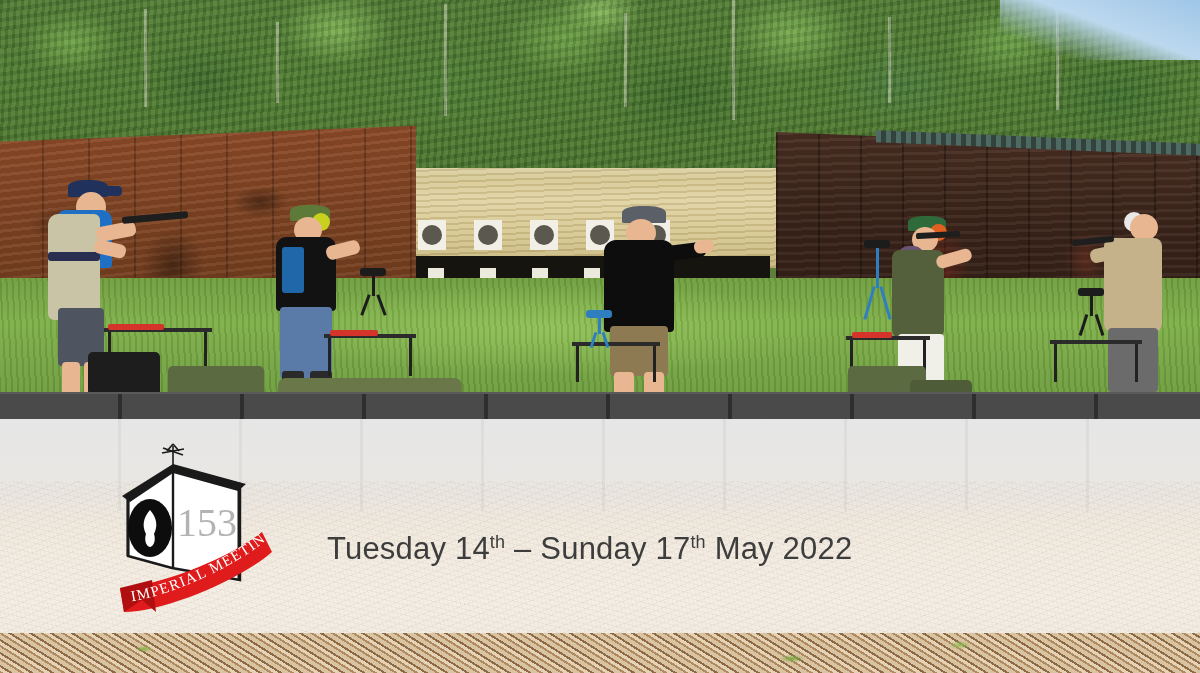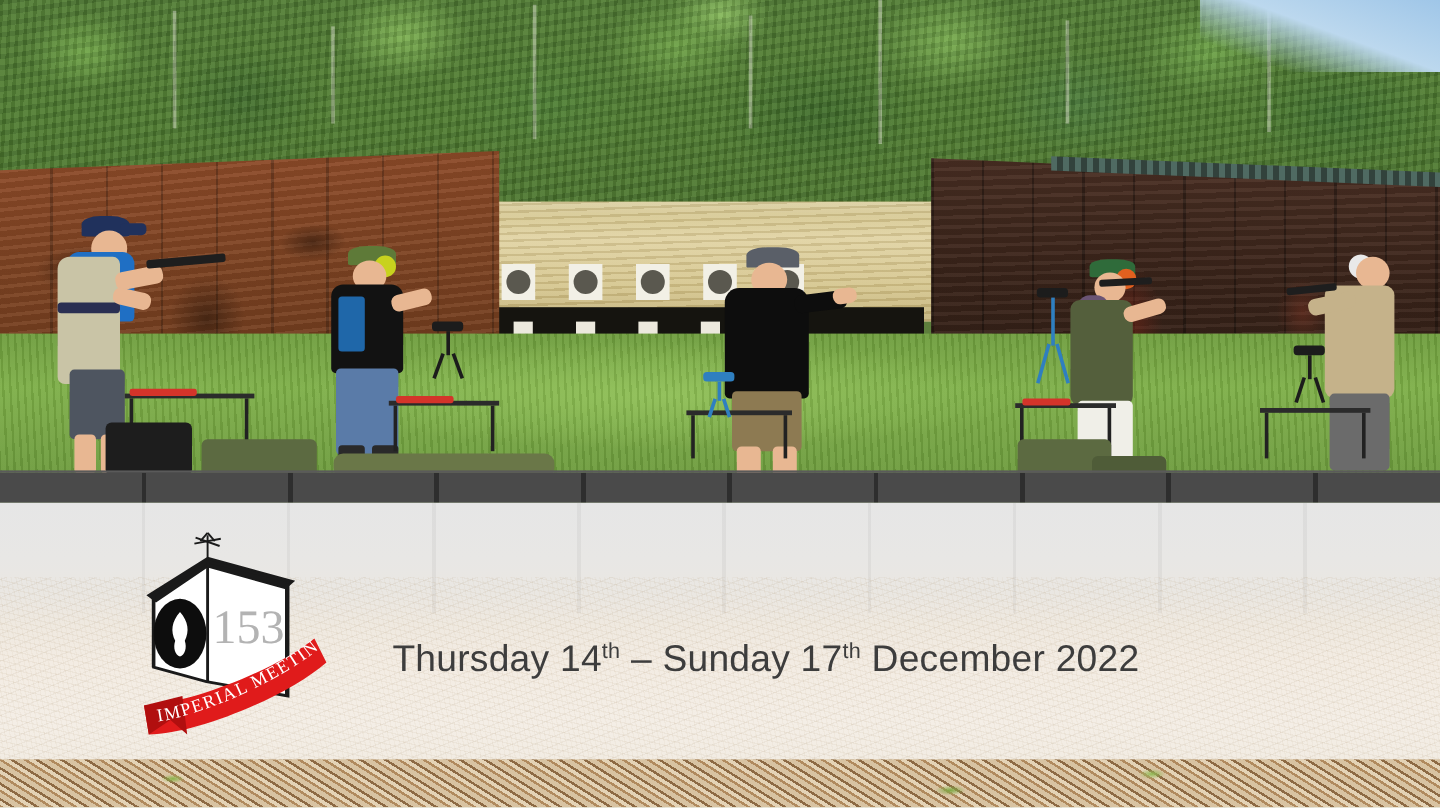--- a/index.html
+++ b/index.html
@@ -470,16 +470,16 @@
         <path id="ribbonPath" d="M14 162 C54 158 120 128 152 102"></path>
       </defs>
       <text font-family="Liberation Serif, serif" font-size="15" fill="#ffffff" letter-spacing="1.2">
         <textPath href="#ribbonPath" startOffset="4%">IMPERIAL MEETING</textPath>
       </text>
     </svg>
   </div>
 
 
   <div class="subtitle">
-    <span>Thursday 14</span><sup>th</sup><span> – </span><span>Sunday 17</span><sup>th</sup><span> December 2022</span>
+    <span>Tuesday 14</span><sup>th</sup><span> – </span><span>Sunday 17</span><sup>th</sup><span> May 2022</span>
   </div>
 
 </div>
 
 </body></html>

